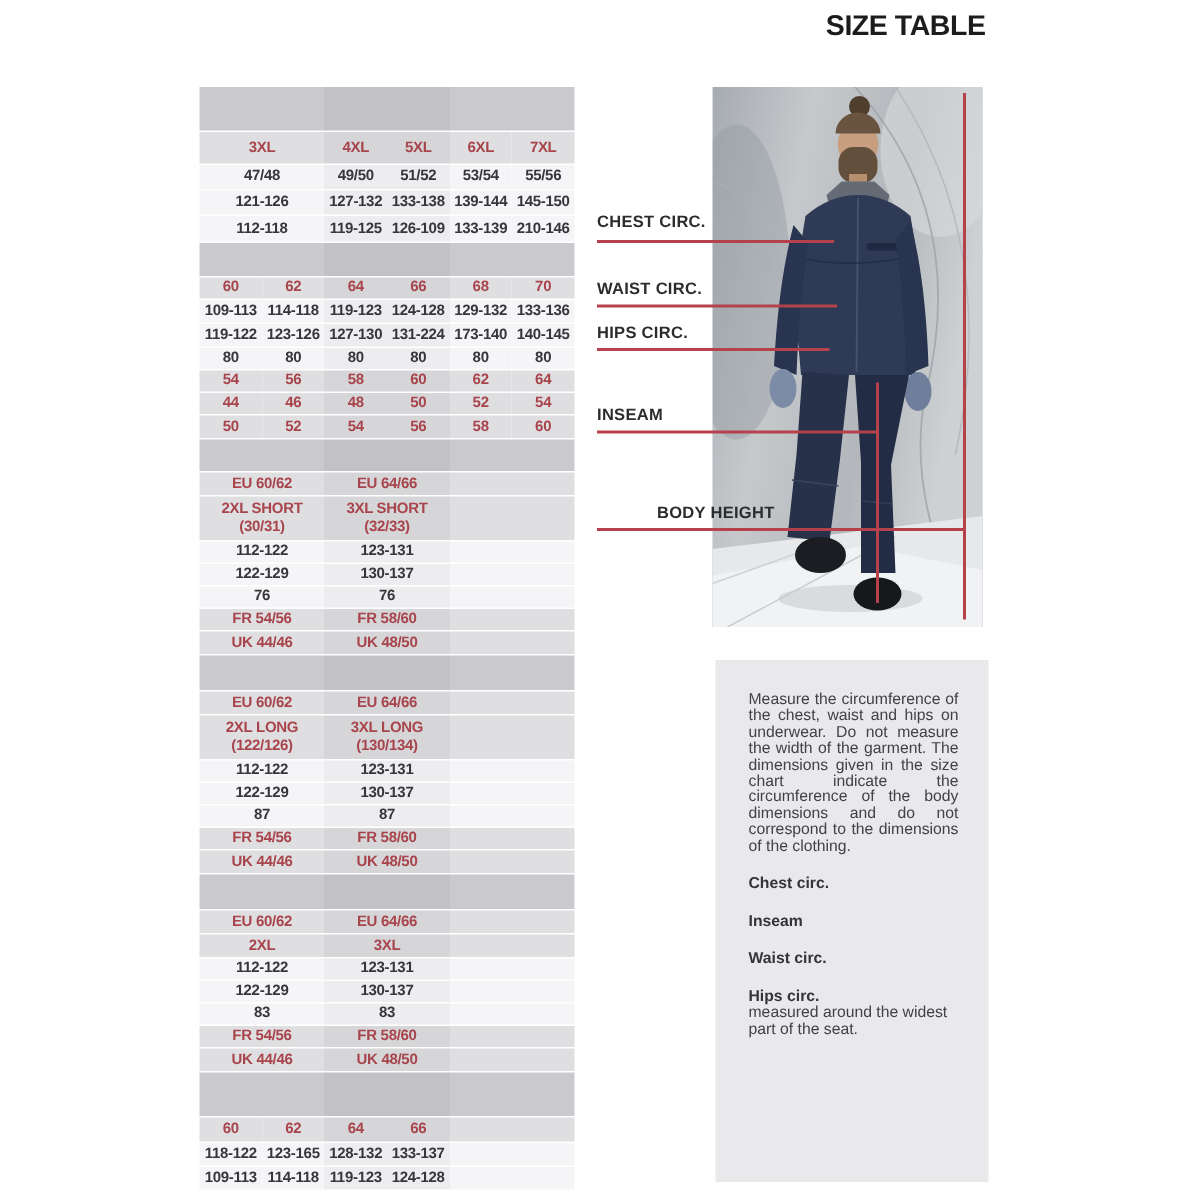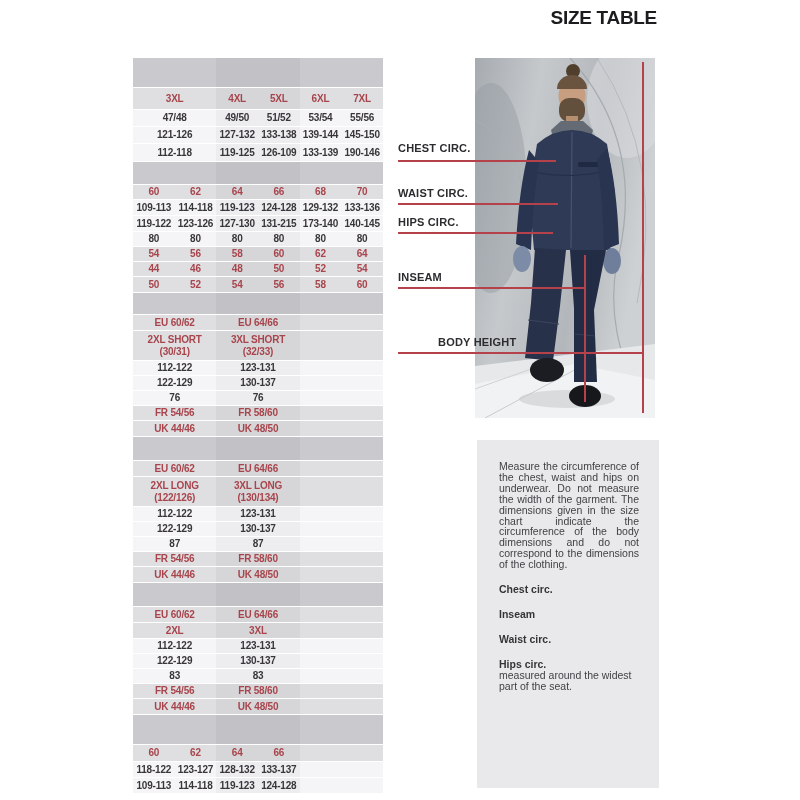--- a/index.html
+++ b/index.html
@@ -71,21 +71,21 @@
         <div class="tcell blk-b" style="width: 16.6667%;">127-132</div>
         <div class="tcell blk-b" style="width: 16.6667%;">133-138</div>
         <div class="tcell blk-a" style="width: 16.6667%;">139-144</div>
         <div class="tcell blk-a" style="width: 16.6667%;">145-150</div>
       </div>
       <div class="trow" style="height: 18px;">
         <div class="tcell blk-a" style="width: 33.3333%;">112-118</div>
         <div class="tcell blk-b" style="width: 16.6667%;">119-125</div>
         <div class="tcell blk-b" style="width: 16.6667%;">126-109</div>
         <div class="tcell blk-a" style="width: 16.6667%;">133-139</div>
-        <div class="tcell blk-a" style="width: 16.6667%;">190-146</div>
+        <div class="tcell blk-a" style="width: 16.6667%;">210-146</div>
       </div>
       <div class="trow" style="height: 23px;">
         <div class="tcell sep-a" style="width: 33.3333%;"></div>
         <div class="tcell sep-b" style="width: 33.3333%;"></div>
         <div class="tcell sep-a" style="width: 33.3333%;"></div>
       </div>
       <div class="trow" style="height: 15px;">
         <div class="tcell red-a" style="width: 16.6667%;">60</div>
         <div class="tcell red-a" style="width: 16.6667%;">62</div>
         <div class="tcell red-b" style="width: 16.6667%;">64</div>
@@ -98,21 +98,21 @@
         <div class="tcell blk-a" style="width: 16.6667%;">114-118</div>
         <div class="tcell blk-b" style="width: 16.6667%;">119-123</div>
         <div class="tcell blk-b" style="width: 16.6667%;">124-128</div>
         <div class="tcell blk-a" style="width: 16.6667%;">129-132</div>
         <div class="tcell blk-a" style="width: 16.6667%;">133-136</div>
       </div>
       <div class="trow" style="height: 16px;">
         <div class="tcell blk-a" style="width: 16.6667%;">119-122</div>
         <div class="tcell blk-a" style="width: 16.6667%;">123-126</div>
         <div class="tcell blk-b" style="width: 16.6667%;">127-130</div>
-        <div class="tcell blk-b" style="width: 16.6667%;">131-215</div>
+        <div class="tcell blk-b" style="width: 16.6667%;">131-224</div>
         <div class="tcell blk-a" style="width: 16.6667%;">173-140</div>
         <div class="tcell blk-a" style="width: 16.6667%;">140-145</div>
       </div>
       <div class="trow" style="height: 15px;">
         <div class="tcell blk-a" style="width: 16.6667%;">80</div>
         <div class="tcell blk-a" style="width: 16.6667%;">80</div>
         <div class="tcell blk-b" style="width: 16.6667%;">80</div>
         <div class="tcell blk-b" style="width: 16.6667%;">80</div>
         <div class="tcell blk-a" style="width: 16.6667%;">80</div>
         <div class="tcell blk-a" style="width: 16.6667%;">80</div>
@@ -272,21 +272,21 @@
       </div>
       <div class="trow" style="height: 17px;">
         <div class="tcell red-a" style="width: 16.6667%;">60</div>
         <div class="tcell red-a" style="width: 16.6667%;">62</div>
         <div class="tcell red-b" style="width: 16.6667%;">64</div>
         <div class="tcell red-b" style="width: 16.6667%;">66</div>
         <div class="tcell red-a" style="width: 33.3333%;"></div>
       </div>
       <div class="trow" style="height: 16px;">
         <div class="tcell blk-a" style="width: 16.6667%;">118-122</div>
-        <div class="tcell blk-a" style="width: 16.6667%;">123-127</div>
+        <div class="tcell blk-a" style="width: 16.6667%;">123-165</div>
         <div class="tcell blk-b" style="width: 16.6667%;">128-132</div>
         <div class="tcell blk-b" style="width: 16.6667%;">133-137</div>
         <div class="tcell blk-a" style="width: 33.3333%;"></div>
       </div>
       <div class="trow" style="height: 16px;">
         <div class="tcell blk-a" style="width: 16.6667%;">109-113</div>
         <div class="tcell blk-a" style="width: 16.6667%;">114-118</div>
         <div class="tcell blk-b" style="width: 16.6667%;">119-123</div>
         <div class="tcell blk-b" style="width: 16.6667%;">124-128</div>
         <div class="tcell blk-a" style="width: 33.3333%;"></div>

